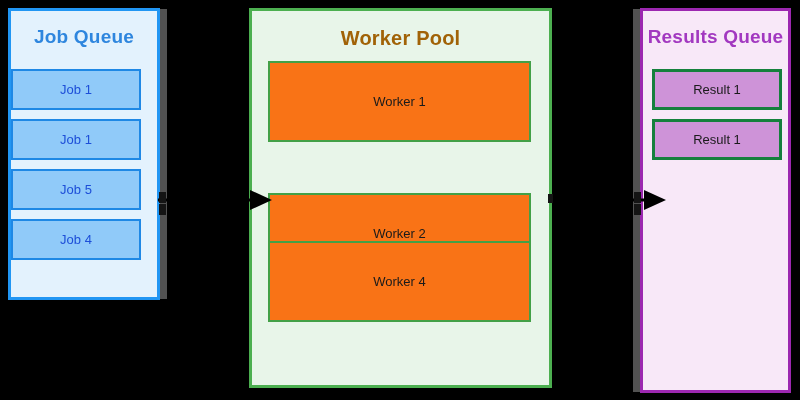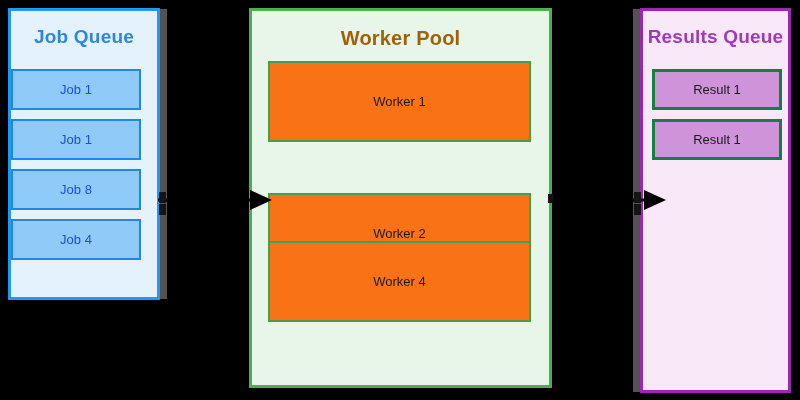--- a/index.html
+++ b/index.html
@@ -156,21 +156,21 @@
   <div class="panel" id="job-queue-panel">
     <div class="panel-title">Job Queue</div>
 
     <div class="job-item" style="top:58px;">
       <span>Job 1</span>
     </div>
     <div class="job-item" style="top:108px;">
       <span>Job 1</span>
     </div>
     <div class="job-item" style="top:158px;">
-      <span>Job 8</span>
+      <span>Job 5</span>
     </div>
     <div class="job-item" style="top:208px;justify-content:center;">
       <span>Job 4</span>
     </div>
   </div>
 
   <div class="panel" id="worker-pool-panel">
     <div class="panel-title">Worker Pool</div>
 
     <div class="worker-item" style="top:50px;">

